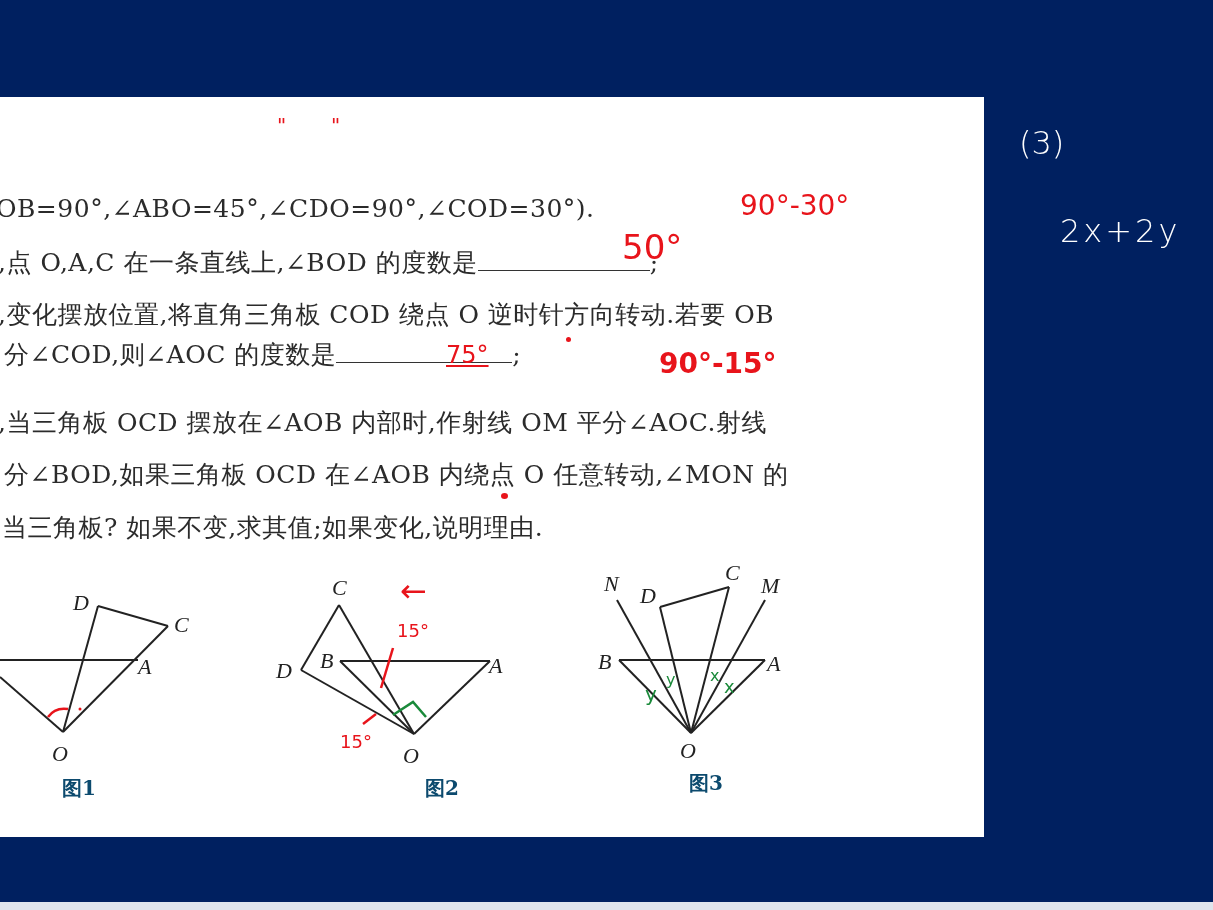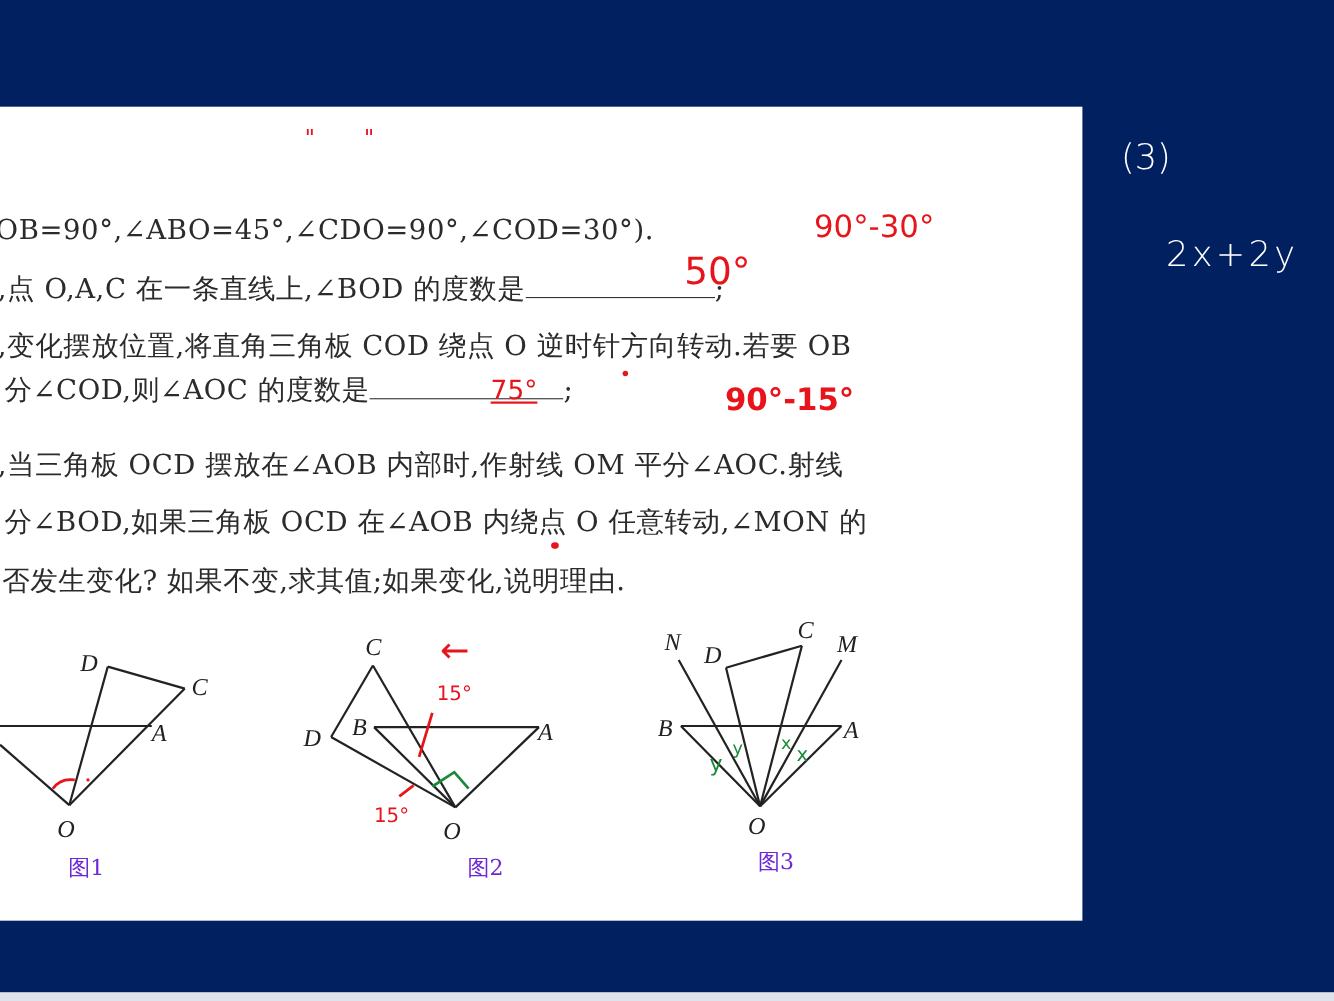--- a/index.html
+++ b/index.html
@@ -28,22 +28,23 @@
     position: absolute; color: #e8141b; white-space: nowrap;
     font-family: "DejaVu Sans", sans-serif; font-weight: 400;
   }
   .hand-white {
     position: absolute; color: #ffffff; white-space: nowrap;
     font-family: "DejaVu Sans", sans-serif; font-weight: 300;
   }
   .fig { position: absolute; }
   .fig svg { overflow: visible; }
   .fig-caption {
-    position: absolute; font-size: 20px; color: #6d28d9;
+    position: absolute; font-size: 20px; color: #0c4a6e;
     font-family: "DejaVu Serif", serif;
+    font-weight: bold;
   }
   .lbl { font-family: "Liberation Serif", serif; font-style: italic; font-size: 22px; fill: #222; }
 </style>
 </head>
 <body>
 
 <div class="page">
 
 
   <div class="line" style="left:-4px; top:97px;">OB=90°,∠ABO=45°,∠CDO=90°,∠COD=30°).</div>
@@ -55,21 +56,21 @@
   <div class="line" style="left:-2px; top:203px;">,变化摆放位置,将直角三角板 COD 绕点 O 逆时针方向转动.若要 OB</div>
 
   <div class="line" style="left:4px; top:243px;">
     <span>分∠COD,则∠AOC 的度数是</span><span class="blank" style="width:176px;"></span><span>;</span>
   </div>
 
   <div class="line" style="left:-2px; top:311px;">,当三角板 OCD 摆放在∠AOB 内部时,作射线 OM 平分∠AOC.射线</div>
 
   <div class="line" style="left:4px; top:363px;">分∠BOD,如果三角板 OCD 在∠AOB 内绕点 O 任意转动,∠MON 的</div>
 
-  <div class="line" style="left:2px; top:416px;">否发生变化? 如果不变,求其值;如果变化,说明理由.</div>
+  <div class="line" style="left:2px; top:416px;">当三角板? 如果不变,求其值;如果变化,说明理由.</div>
 
   <span class="hand-red" style="left:277px; top:16px; font-size:20px;">"</span>
   <span class="hand-red" style="left:331px; top:16px; font-size:20px;">"</span>
   <span class="hand-red" style="left:740px; top:92px; font-size:28px;">90°-30°</span>
   <span class="hand-red" style="left:622px; top:130px; font-size:34px;">50°</span>
   <span class="hand-red" style="left:446px; top:244px; font-size:24px;text-decoration:underline;">75°</span>
   <span class="hand-red" style="left:659px; top:250px; font-size:28px;font-weight:bold;">90°-15°</span>
   <div style="position:absolute; left:566px; top:240px; width:5px; height:5px; border-radius:50%; background:#e8141b;"></div>
   <div style="position:absolute; left:501px; top:396px; width:7px; height:6px; border-radius:50%; background:#e8141b;"></div>
 

